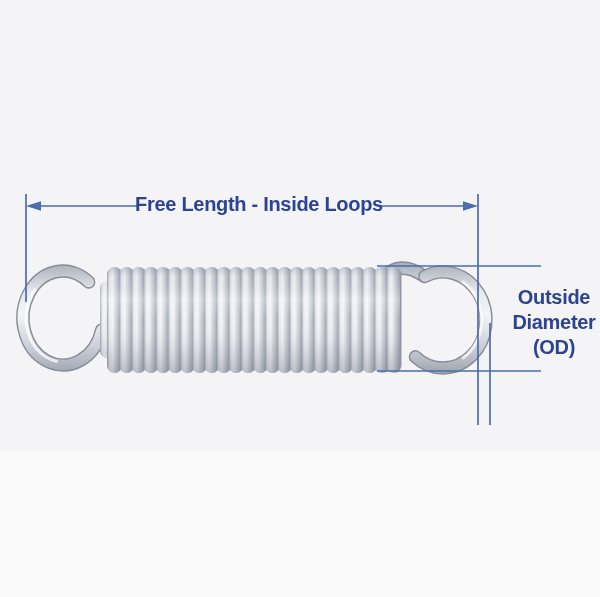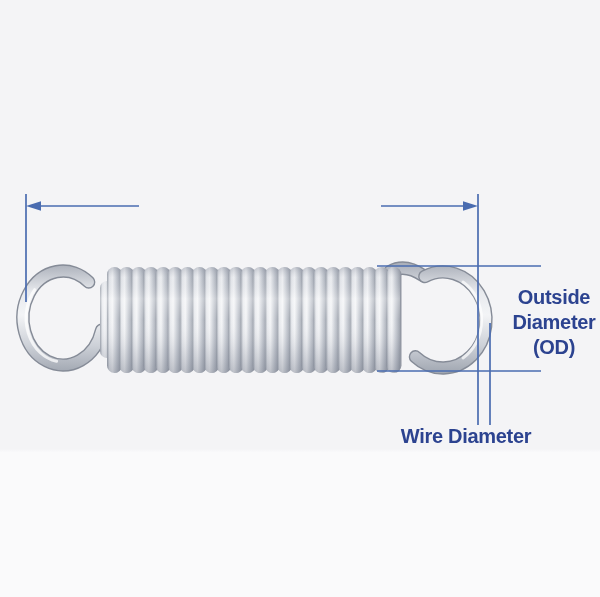--- a/index.html
+++ b/index.html
@@ -131,18 +131,18 @@
     </g>
     <g>
       <line class="dim-line" x1="377" y1="266" x2="541" y2="266"></line>
       <line class="dim-line" x1="377" y1="371" x2="541" y2="371"></line>
     </g>
     <g>
       <line class="dim-line" x1="490" y1="323" x2="490" y2="425"></line>
     </g>
   </svg>
 
+  <div class="dim-label" style="left:259px; top:204px;">Free Length - Inside Loops</div>
 
   <div class="dim-label wrap" style="left:554px; top:322px;">Outside Diameter (OD)</div>
 
-  <div class="dim-label" style="left:466px; top:436px;">Wire Diameter</div>
 
 </div>
 
 </body></html>

